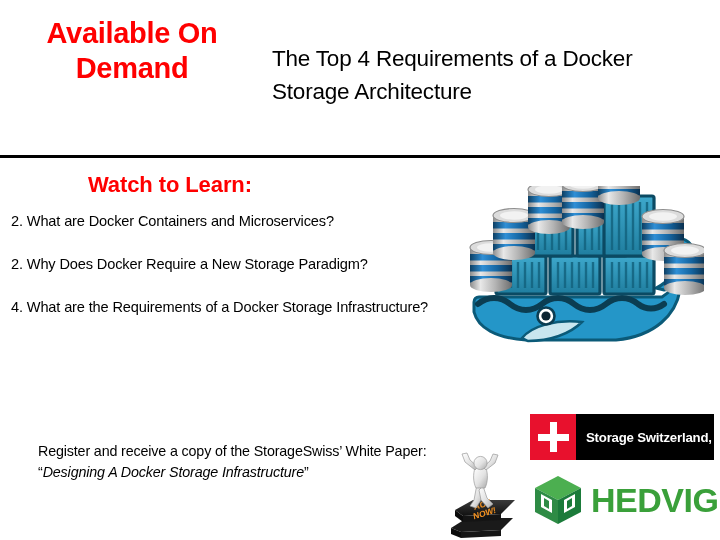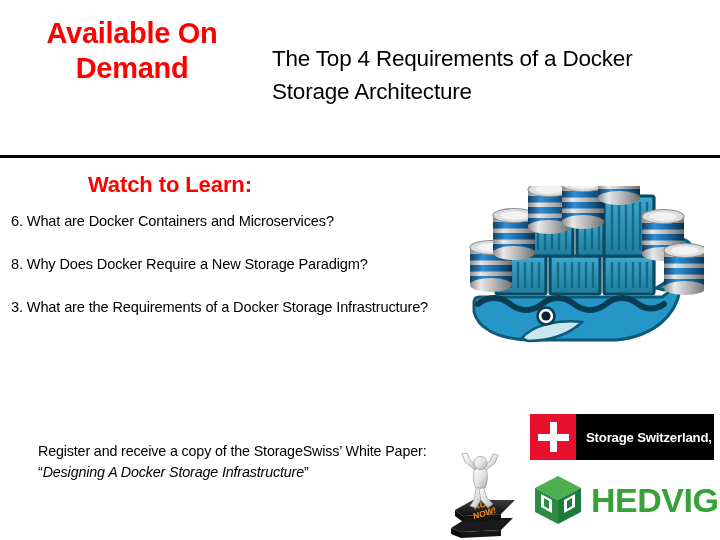--- a/index.html
+++ b/index.html
@@ -190,23 +190,23 @@
 
   <div class="header">
     <div class="available-on-demand">Available On Demand</div>
     <div class="header-title">The Top 4 Requirements of a Docker Storage Architecture</div>
   </div>
   <div class="divider"></div>
 
   <div class="watch-to-learn">Watch to Learn:</div>
 
   <div class="bullets">
-    <div class="bullet">6.   What are Docker Containers and Microservices?</div>
-    <div class="bullet">8. Why Does Docker Require a New Storage Paradigm?</div>
-    <div class="bullet">3. What are the Requirements of a Docker Storage Infrastructure?</div>
+    <div class="bullet">2.   What are Docker Containers and Microservices?</div>
+    <div class="bullet">2. Why Does Docker Require a New Storage Paradigm?</div>
+    <div class="bullet">4. What are the Requirements of a Docker Storage Infrastructure?</div>
   </div>
 
   <div class="docker-art">
     <svg width="238" height="170" viewBox="0 0 238 170" xmlns="http://www.w3.org/2000/svg">
       <defs>
         <linearGradient id="cyl" x1="0" y1="0" x2="1" y2="0">
           <stop offset="0%" stop-color="#8c8c8c"></stop>
           <stop offset="25%" stop-color="#e8e8e8"></stop>
           <stop offset="60%" stop-color="#b4b4b4"></stop>
           <stop offset="100%" stop-color="#6e6e6e"></stop>

